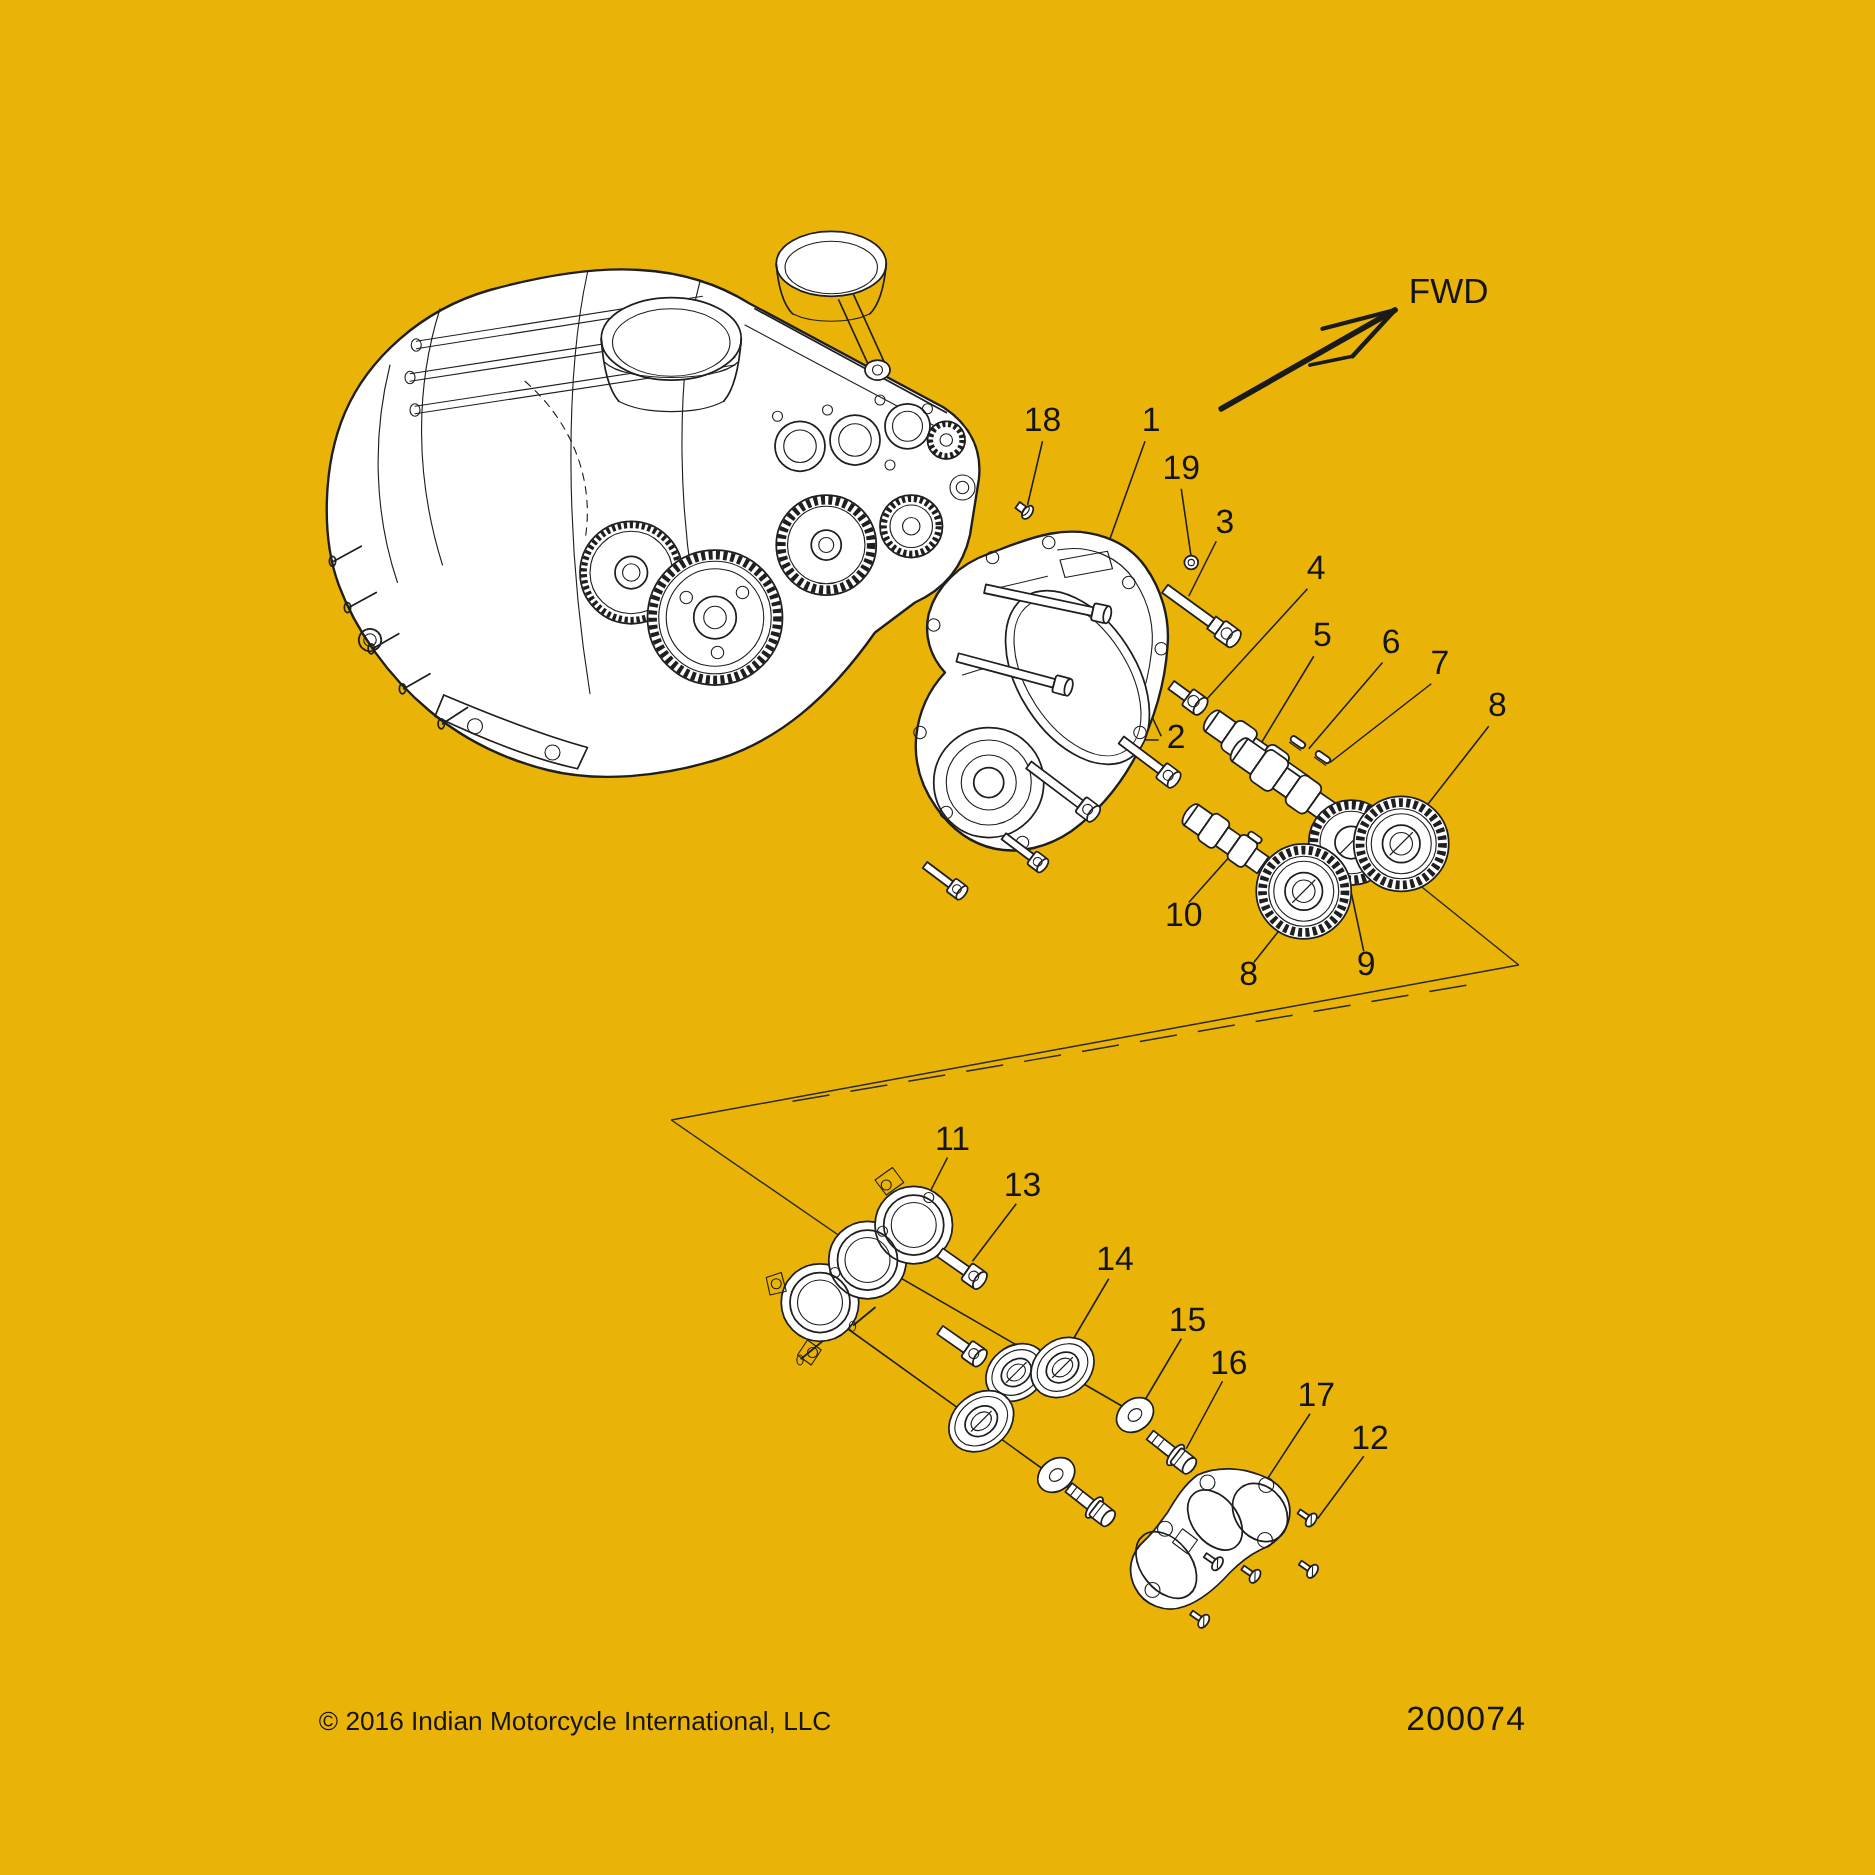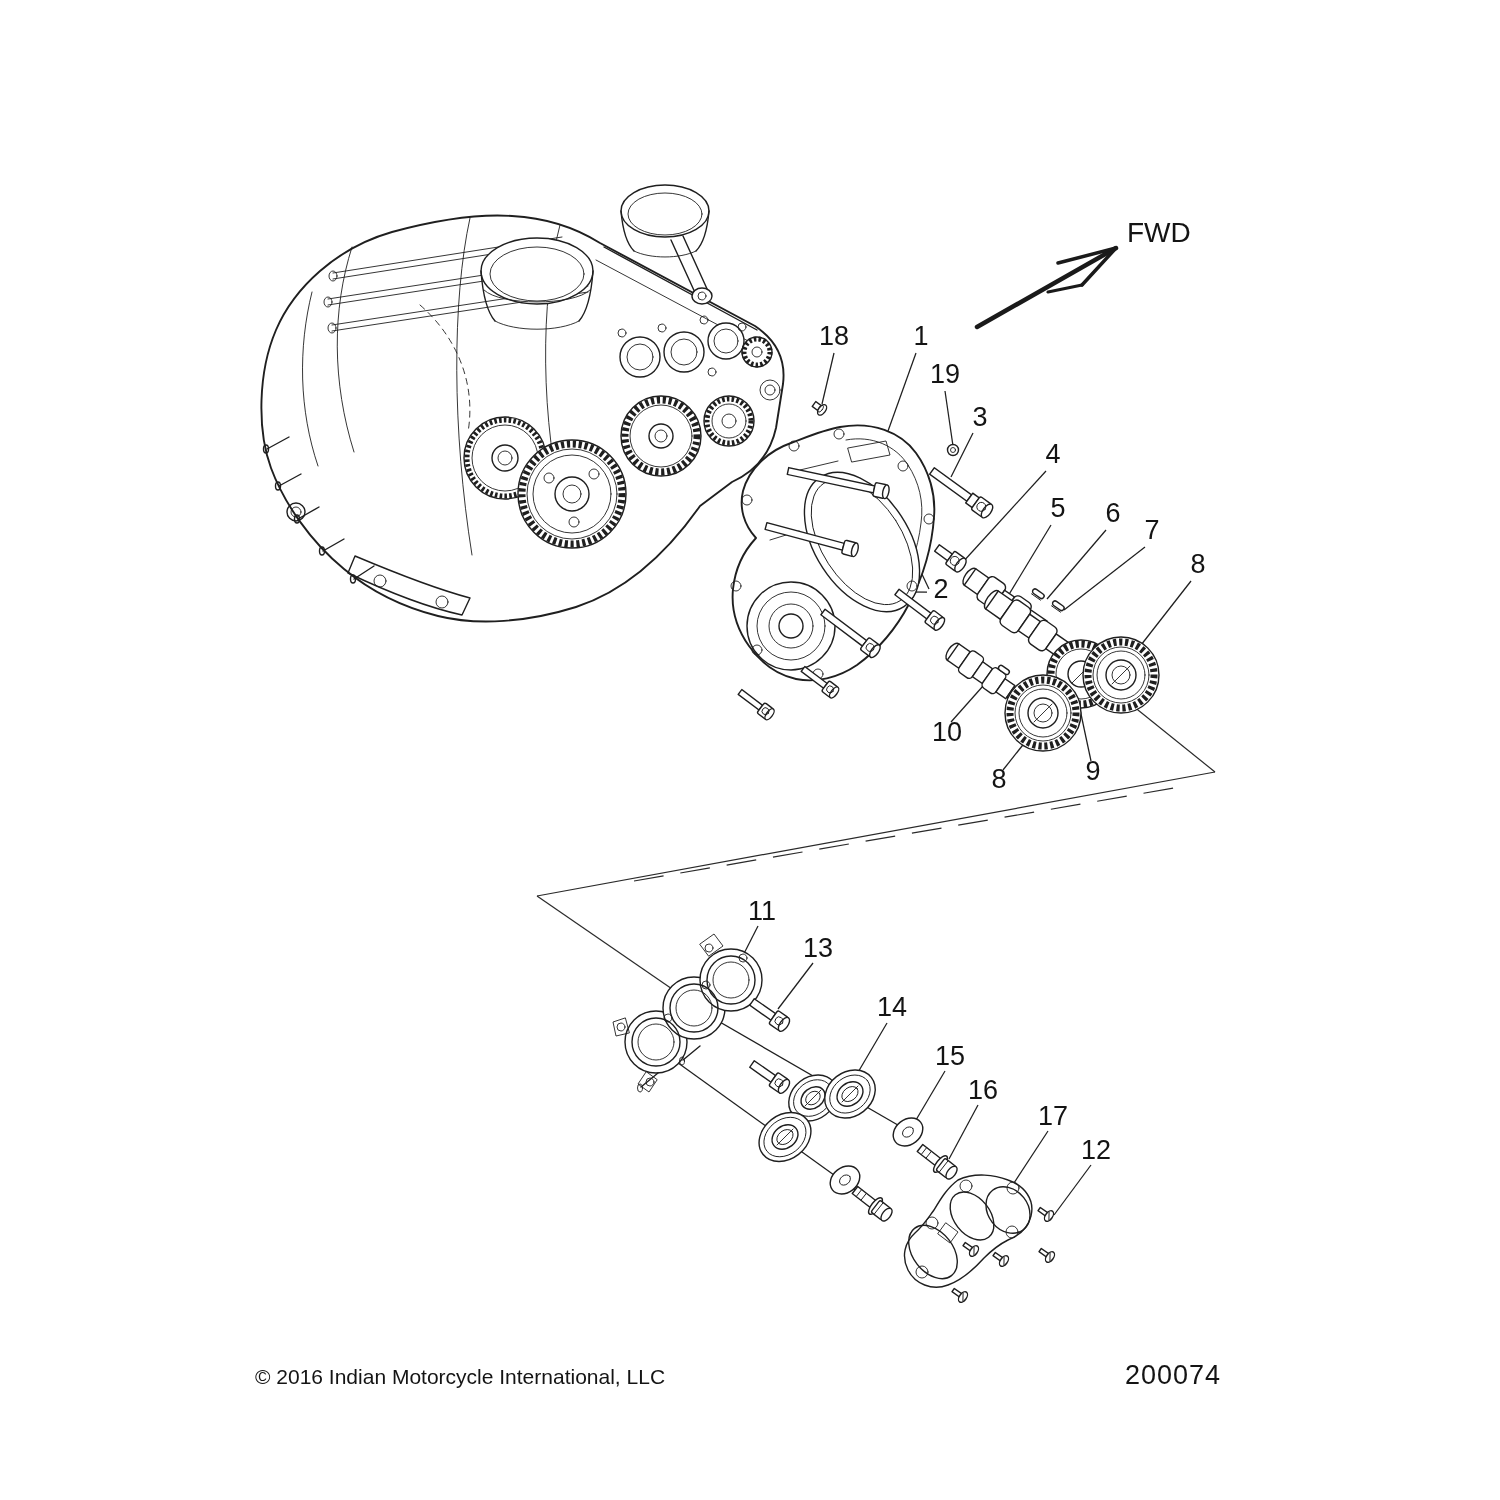--- a/index.html
+++ b/index.html
@@ -1,16 +1,16 @@
 <!DOCTYPE html>
 <html><head>
 <meta charset="utf-8">
 <style>
   html,body{margin:0;padding:0;background:#e8e8e8;}
-  #page{position:relative;width:1500px;height:1500px;background:#ffffff;margin:0 auto;
+  #page{position:relative;width:1500px;height:1500px;background:#eab308;margin:0 auto;
         font-family:"Liberation Sans",sans-serif;}
   svg{display:block}
   .s  {fill:none;stroke:#1f1f1f;stroke-width:1.4;stroke-linecap:round;stroke-linejoin:round}
   .sf {fill:#ffffff;stroke:#1f1f1f;stroke-width:1.4;stroke-linejoin:round}
   .thin{stroke-width:0.9}
   .thick{stroke-width:1.9}
   .ld {stroke:#1f1f1f;stroke-width:1.25;fill:none}
   .sep{stroke:#2a2a2a;stroke-width:1.2;fill:none}
   .dash{stroke-dasharray:30 17}
   .hdash{stroke-dasharray:6 5}

